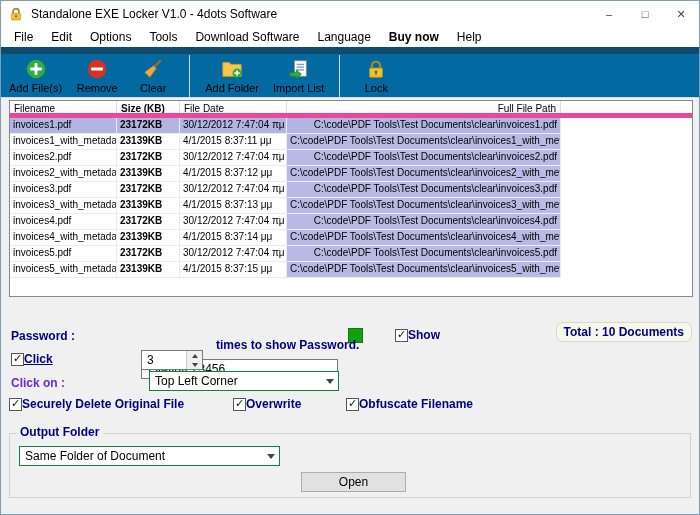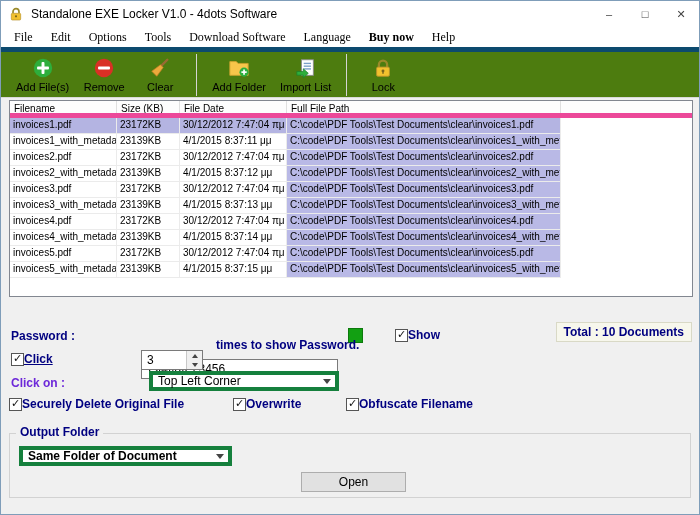--- a/index.html
+++ b/index.html
@@ -12,38 +12,38 @@
   .titlebar { position:absolute; top:0; left:0; right:0; height:26px; background:#fff;
     display:flex; align-items:center; padding-left:7px; }
   .app-icon { width:16px; height:16px; display:inline-flex; }
   .title-text { font-size:12px; color:#000; margin-left:7px; }
   .win-controls { margin-left:auto; display:flex; height:100%; }
   .win-btn { width:36px; height:100%; display:flex; align-items:center; justify-content:center;
     font-size:11px; color:#444; cursor:default; }
   
   .menubar { position:absolute; top:26px; left:0; right:0; height:20px; background:#fff;
     display:flex; align-items:center; padding-left:4px; font-size:12px; color:#000; }
-  .menu-item { padding:2px 9px; white-space:nowrap;font-family:Liberation Serif, serif; }
+  .menu-item { padding:2px 9px; white-space:nowrap; }
   .menu-item.bold { font-weight:bold; }
   
-  .toolbar { position:absolute; top:46px; left:0; right:0; height:51px; background:#4d7c0f;
-    border-top:5px solid #0c4a6e; border-bottom:1px solid #d9d9d9;
-    display:flex; align-items:center; padding:2px 8px; }
+  .toolbar { position:absolute; top:46px; left:0; right:0; height:51px; background:#0369a1;
+    border-top:7px solid #0c4a6e; border-bottom:1px solid #d9d9d9;
+    display:flex; align-items:center; padding:2px 1px; }
   .tb-btn { display:flex; flex-direction:column; align-items:center; justify-content:center;
     min-width:56px; height:45px; padding:1px 7px; }
   .tb-ico { width:22px; height:22px; display:inline-flex; }
   .tb-ico svg { width:22px; height:22px; }
   .tb-lbl { font-size:11px; color:#000; margin-top:2px; white-space:nowrap; }
   .tb-sep { width:1px; height:42px; background:#d4d4d4; margin:0 8px; }
   
   .listview { position:absolute; left:8px; top:99px; width:684px; height:197px; background:#fff;
     border:1px solid #828790; overflow:hidden; font-size:10px; color:#000; }
   .lv-header { display:flex; height:17px; background:#fdfdfd; border-bottom:5px solid #ec4899; }
   .lv-hcell { padding:2px 4px; border-right:1px solid #e0e0e0; white-space:nowrap; overflow:hidden; font-size:10px; }
-  .col-name { width:107px; } .col-size { width:63px; } .col-date { width:107px; } .col-path { width:274px; }
+  .col-name { width:107px; } .col-size { width:63px;font-weight:bold; } .col-date { width:107px; } .col-path { width:274px;text-align:right; }
   .col-fill { flex:1; border-right:none; }
   .lv-row { display:flex; height:16px; }
   .lv-cell { padding:1px 3px; border-right:1px solid #ebebeb; border-bottom:1px solid #ebebeb;
     white-space:nowrap; overflow:hidden; }
   .lv-cell.col-path { background:#b9b9e6; }
   .lv-row.selected .lv-cell { background:#b4b4e2; }
   
   .navy { color:#000080; font-weight:bold; font-size:12px; }
   .blk { color:#6d28d9; font-weight:bold; font-size:12px; }
   .abs { position:absolute; }
@@ -58,21 +58,21 @@
   .total-box { position:absolute; background:#f7f7ec; border:1px solid #d9d9c6; padding:2px 7px;
     white-space:nowrap; }
   .spinner { position:absolute; background:#fff; border:1px solid #7a7a7a; display:flex; }
   .spin-value { flex:1; font-size:12px; padding:2px 5px; }
   .spin-btns { width:16px; display:flex; flex-direction:column; border-left:1px solid #c8c8c8; }
   .spin-up, .spin-down { flex:1; background:#f0f0f0; display:flex; align-items:center; justify-content:center; }
   .spin-up::after { content:""; border-left:3px solid transparent; border-right:3px solid transparent;
     border-bottom:4px solid #444; }
   .spin-down::after { content:""; border-left:3px solid transparent; border-right:3px solid transparent;
     border-top:4px solid #444; }
-  .combo { position:absolute; background:#fff; border:4px solid #15803d; display:flex; align-items:center; }
+  .combo { position:absolute; background:#fff; border:1px solid #15803d; display:flex; align-items:center; }
   .combo-value { flex:1; font-size:12px; padding:0 5px; white-space:nowrap; overflow:hidden; color:#000; }
   .combo-arrow { width:17px; align-self:stretch; display:flex; align-items:center; justify-content:center; }
   .combo-arrow::after { content:""; border-left:4px solid transparent; border-right:4px solid transparent;
     border-top:5px solid #444; }
   .btn { position:absolute; background:#e1e1e1; border:1px solid #adadad; font-size:12px; color:#000;
     display:flex; align-items:center; justify-content:center; }
   .groupbox { position:absolute; left:8px; top:432px; width:682px; height:65px;
     border:1px solid #d2d2d2; }
   .groupbox-label { position:absolute; left:15px; top:424px; background:#f0f0f0; padding:0 4px; }
 </style>
@@ -247,21 +247,21 @@
       </div>
   </div>
 
   <span class="abs navy" style="left:10px; top:328px;">Password :</span>
   <input class="text-input" style="left: 140px; top: 324px; width: 197px; height: 20px;" value="Tsf#ffdfF23456">
   <span class="green-box" style="left:347px; top:327px; width:15px; height:15px;"></span>
   <label class="cb-wrap" style="left:394px; top:327px;">
     <span class="checkbox checked"></span>
     <span class="navy">Show</span>
   </label>
-  <span class="total-box navy" style="right:7px; top:321px;">Total : 10 Documents</span>
+  <span class="total-box navy" style="right:7px; top:321px;border-radius:7px;">Total : 10 Documents</span>
 
   <label class="cb-wrap" style="left:10px; top:351px;">
     <span class="checkbox checked"></span>
     <span class="navy underline">Click</span>
   </label>
   <div class="spinner" style="left:140px; top:349px; width:62px; height:20px;">
     <span class="spin-value">3</span>
     <div class="spin-btns">
       <div class="spin-up"></div>
       <div class="spin-down"></div>
@@ -283,19 +283,19 @@
     <span class="checkbox checked"></span>
     <span class="navy">Overwrite</span>
   </label>
   <label class="cb-wrap" style="left:345px; top:396px;">
     <span class="checkbox checked"></span>
     <span class="navy">Obfuscate Filename</span>
   </label>
 
   <div class="groupbox"></div>
   <span class="groupbox-label navy">Output Folder</span>
-  <div class="combo" style="left:18px; top:445px; width:213px; height:20px;font-weight:bold;">
+  <div class="combo" style="left:18px; top:445px; width:261px; height:20px;">
     <span class="combo-value">Same Folder of Document</span>
     <span class="combo-arrow"></span>
   </div>
   <div class="btn" style="left:300px; top:471px; width:105px; height:20px;">Open</div>
 
 </div>
 
 </body></html>

